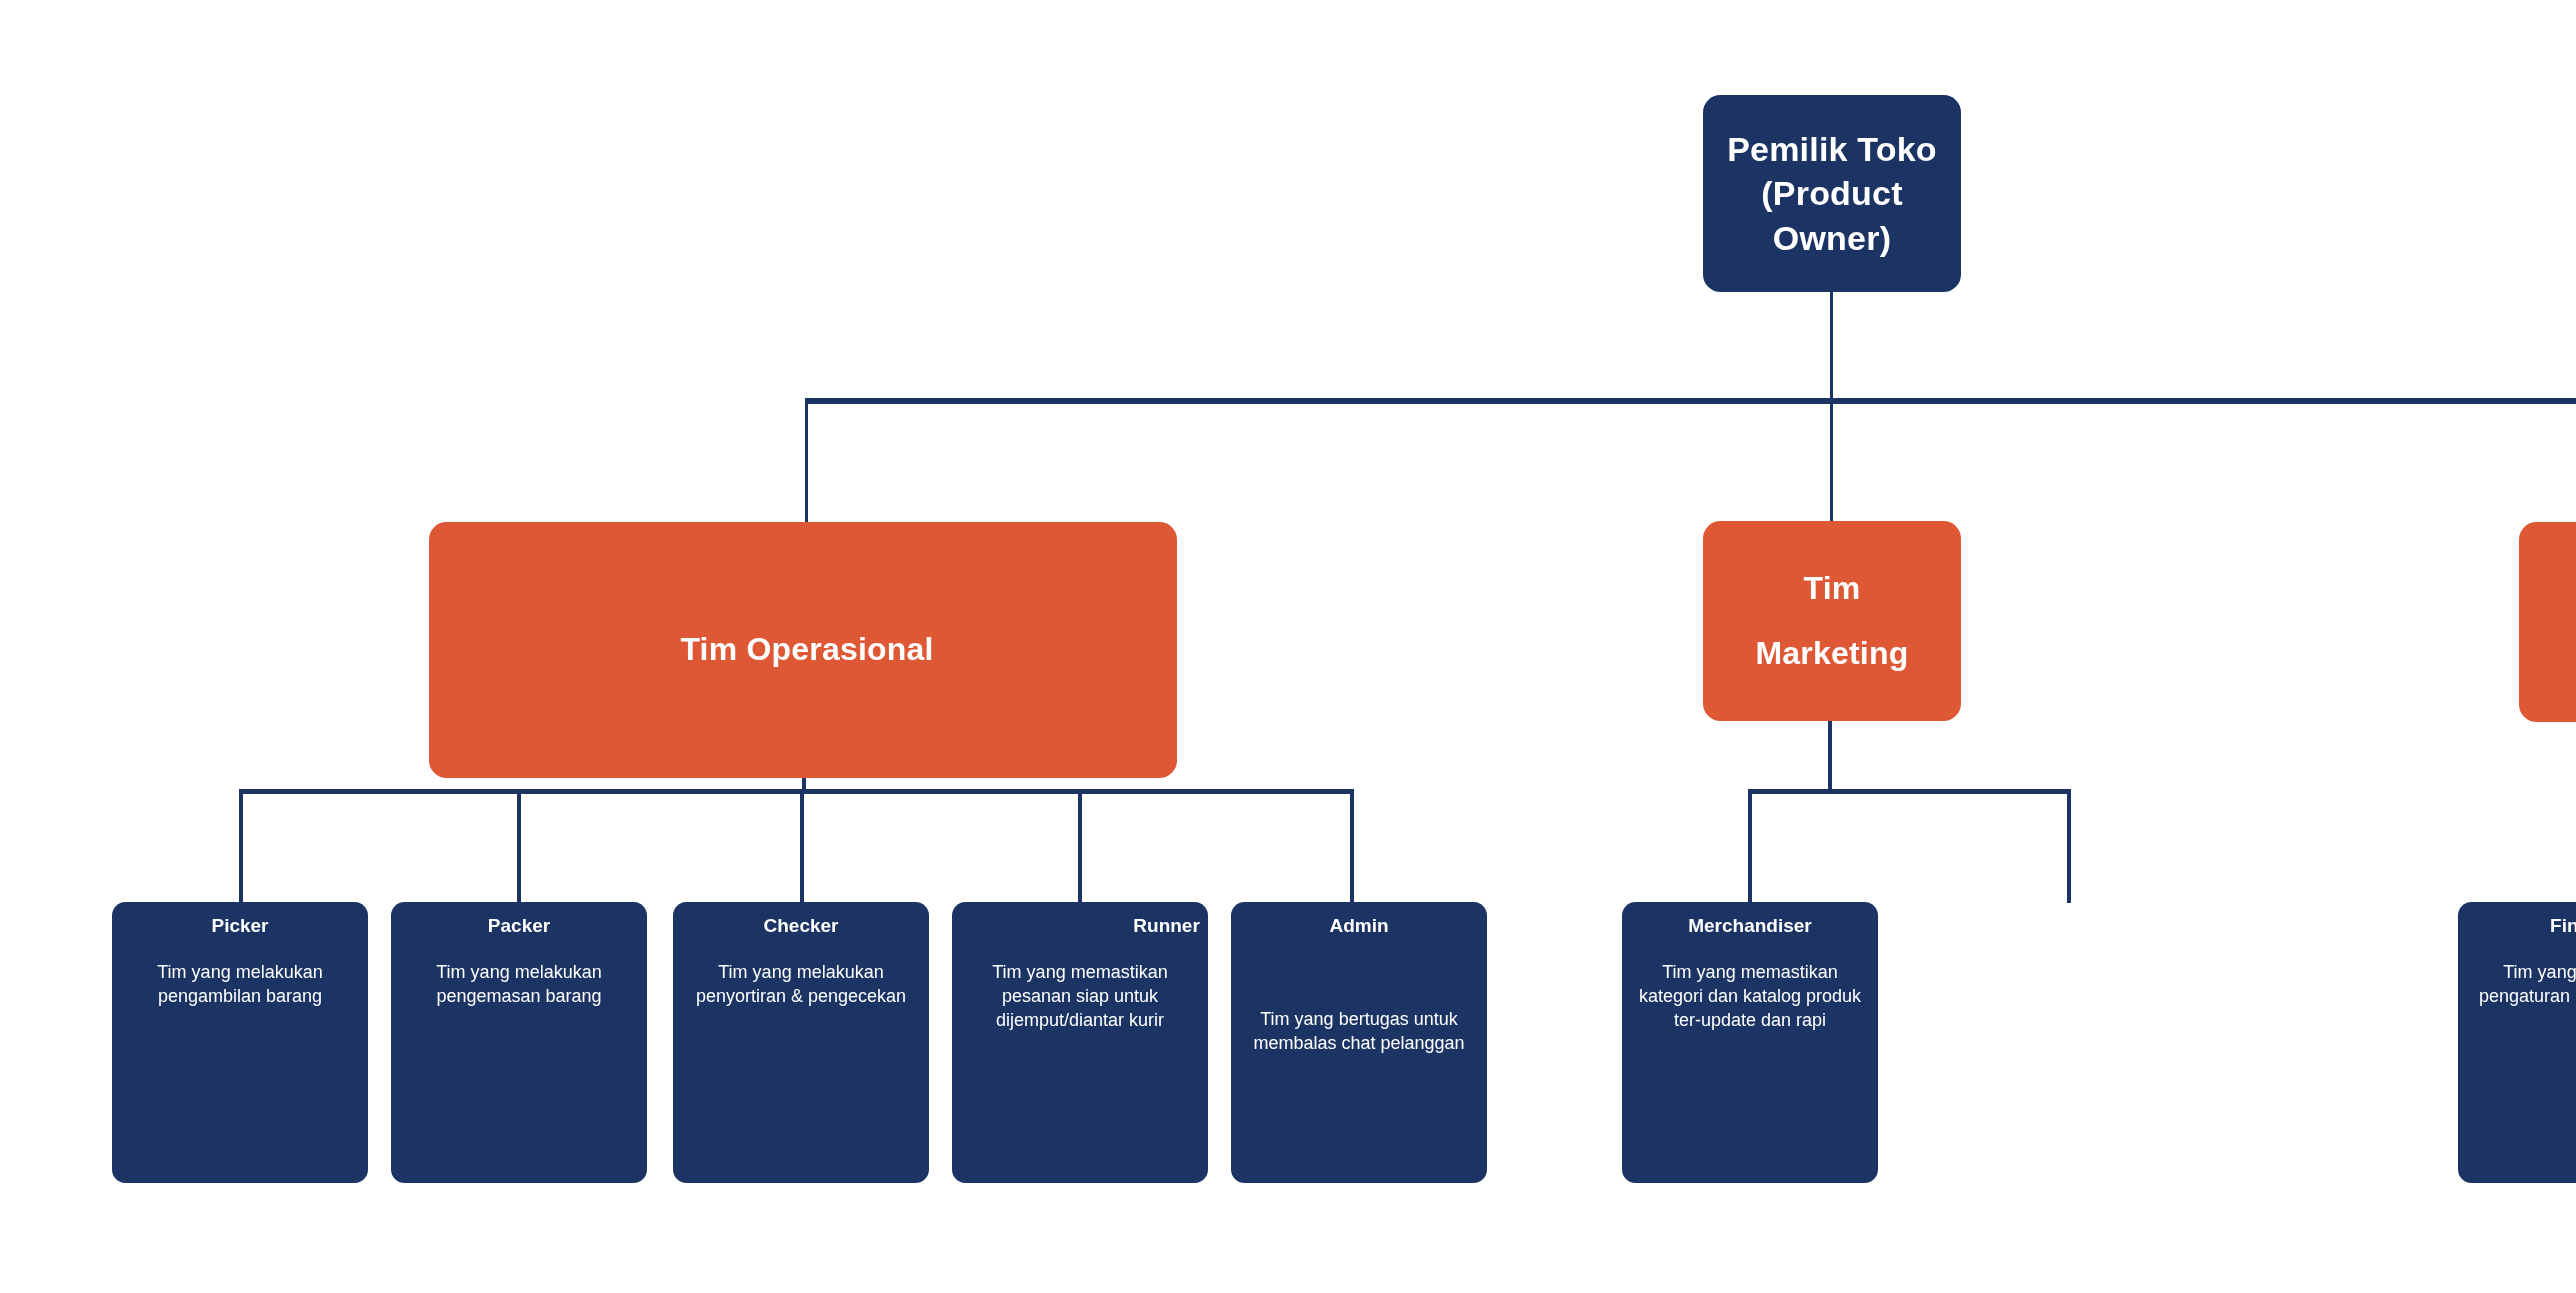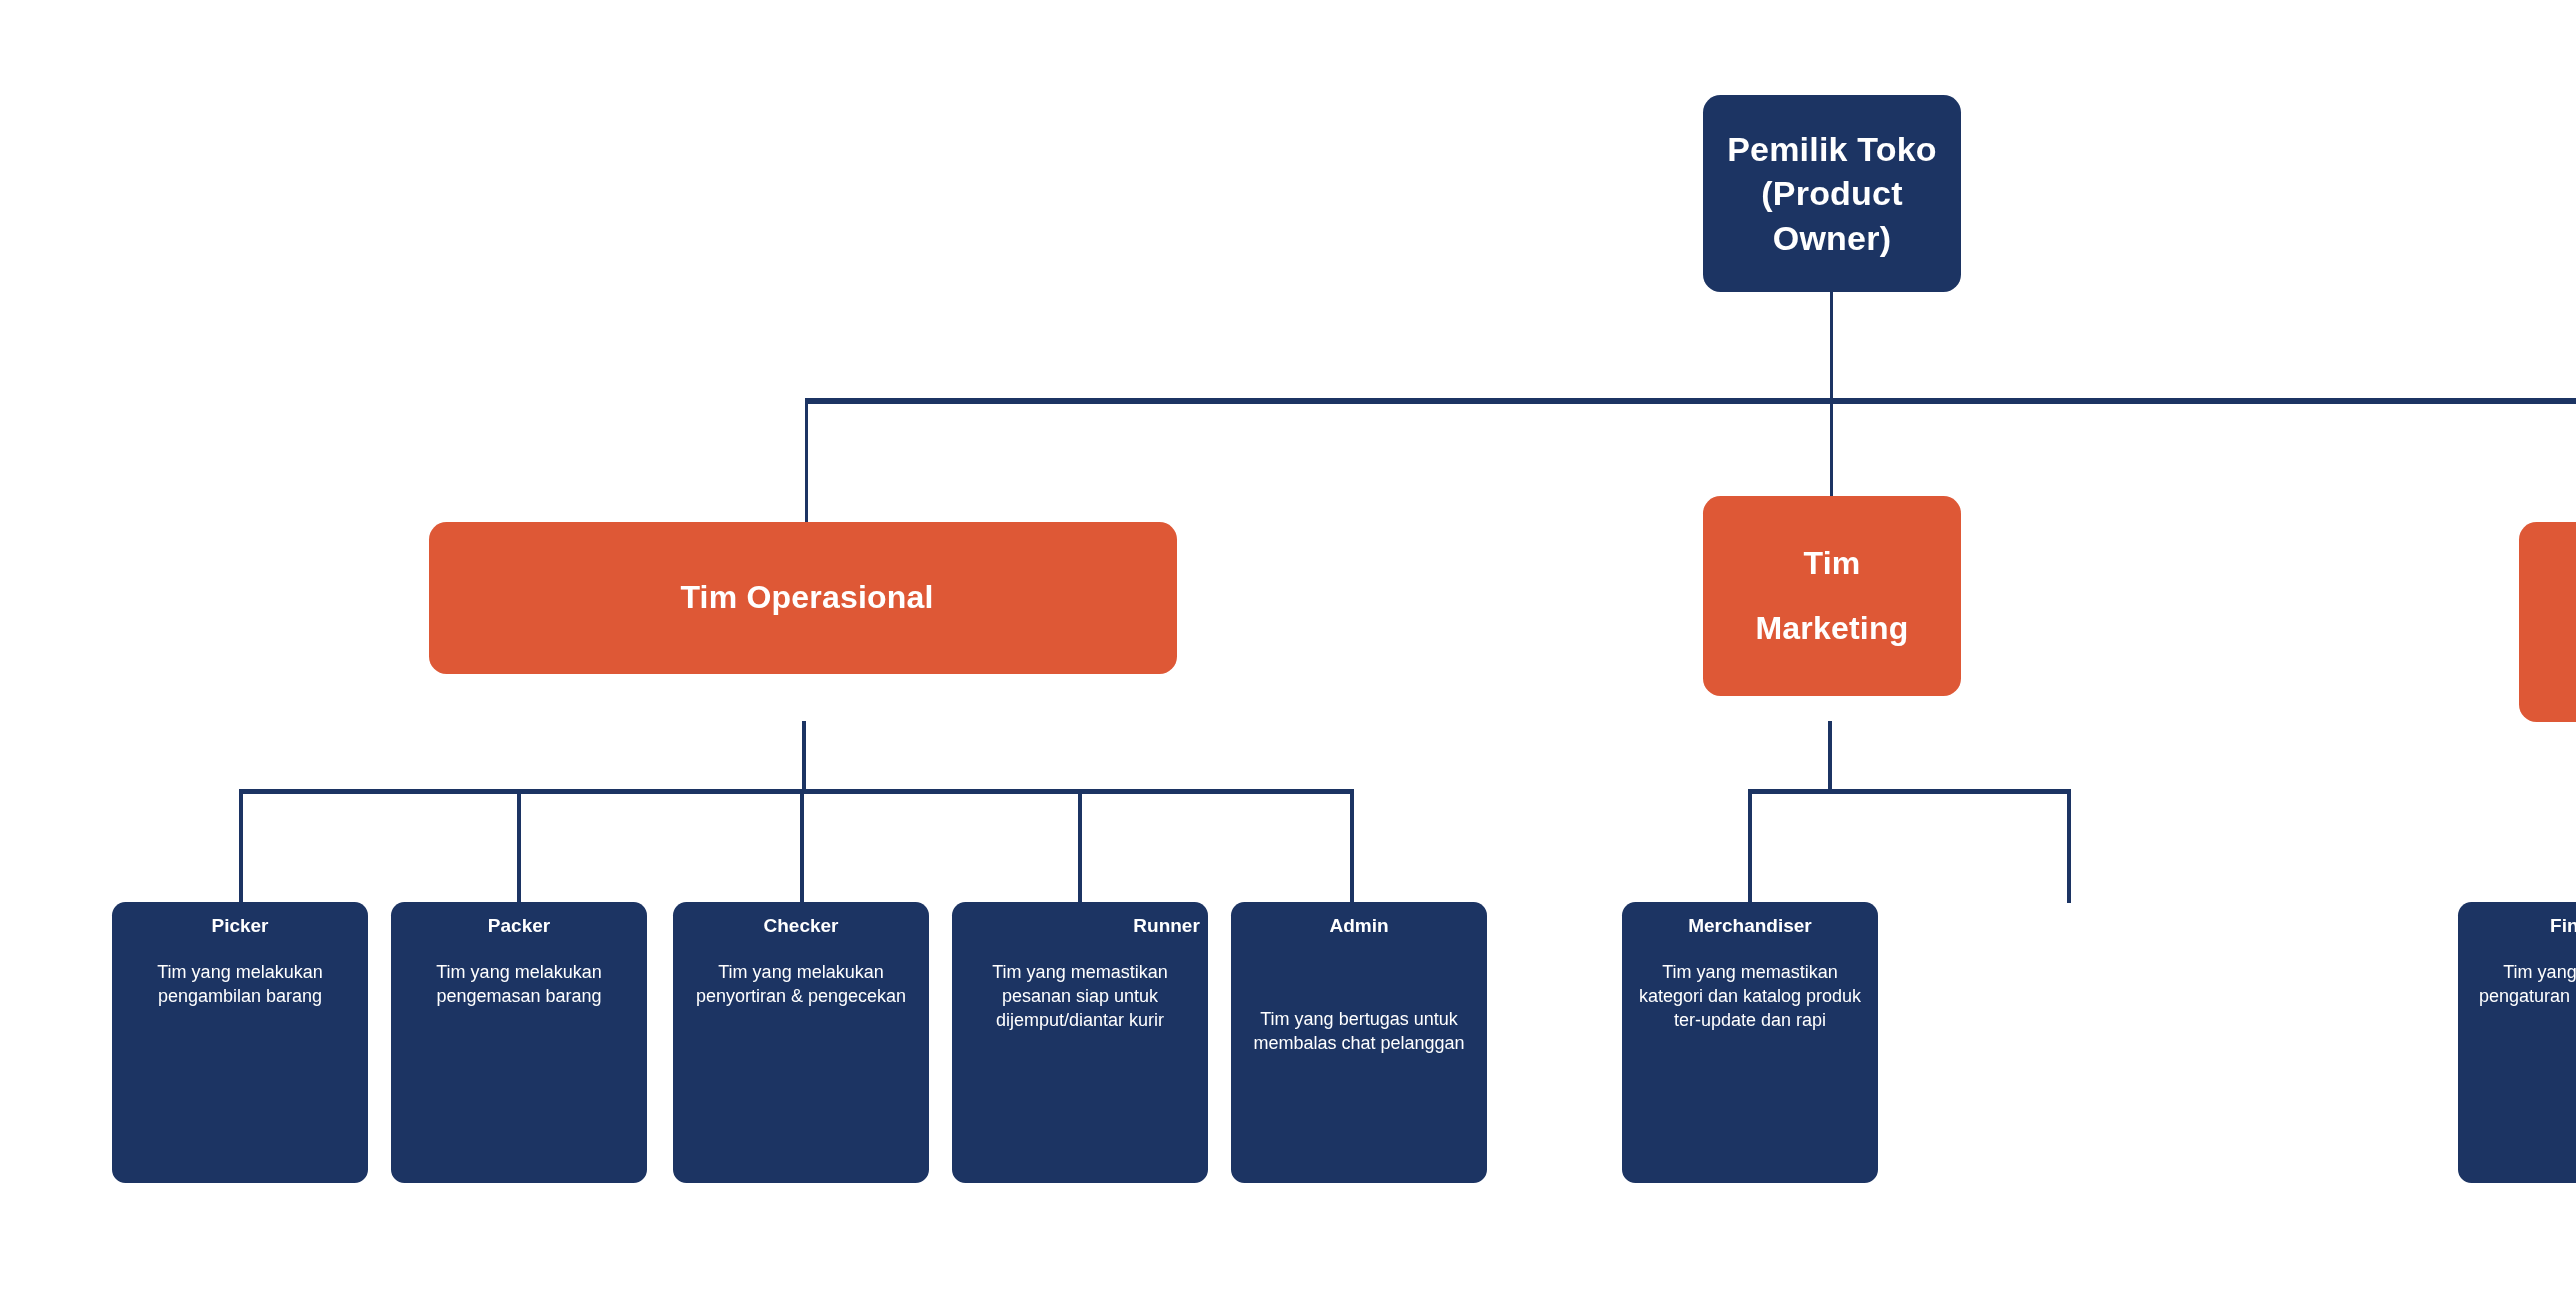--- a/index.html
+++ b/index.html
@@ -48,25 +48,25 @@
   <div class="ln vline" style="left:1828px;top:721px;width:4.1px;height:72px;"></div>
   <div class="ln hline" style="left:1748px;top:789px;width:323px;height:5.2px;"></div>
   <div class="ln vline" style="left:1748px;top:792px;width:3.6px;height:111px;"></div>
   <div class="ln vline" style="left:2067px;top:792px;width:3.6px;height:111px;"></div>
 
   <div class="node root" style="left:1703px;top:95px;width:258px;height:197px;text-align:center;">
     <div class="title">Pemilik Toko</div>
     <div class="title">(Product Owner)</div>
   </div>
 
-  <div class="node team" style="left:429px;top:522px;width:748px;height:152px;padding-left:8px;">
+  <div class="node team" style="left:429px;top:522px;width:748px;height:256px;padding-left:8px;">
     <div class="title">Tim Operasional</div>
   </div>
 
-  <div class="node team" style="left:1703px;top:496px;width:258px;height:200px;gap:25px;">
+  <div class="node team" style="left:1703px;top:521px;width:258px;height:200px;gap:25px;">
     <div class="title">Tim</div>
     <div class="title">Marketing</div>
   </div>
 
   <div class="node team" style="left:2519px;top:522px;width:425px;height:200px;">
     
     
   </div>
 
   <div class="node leaf" style="left:112px;top:902px;width:256px;height:281px;">

